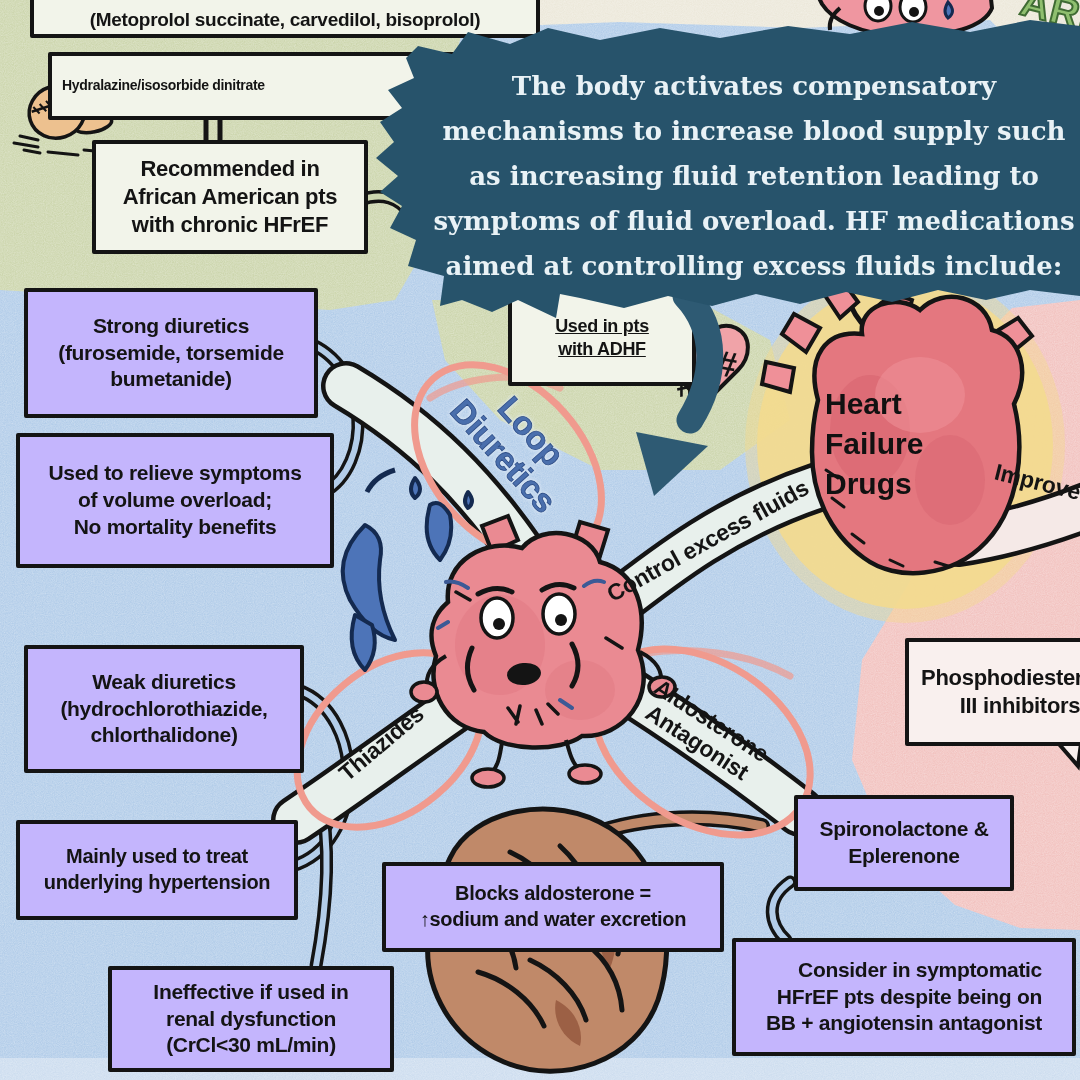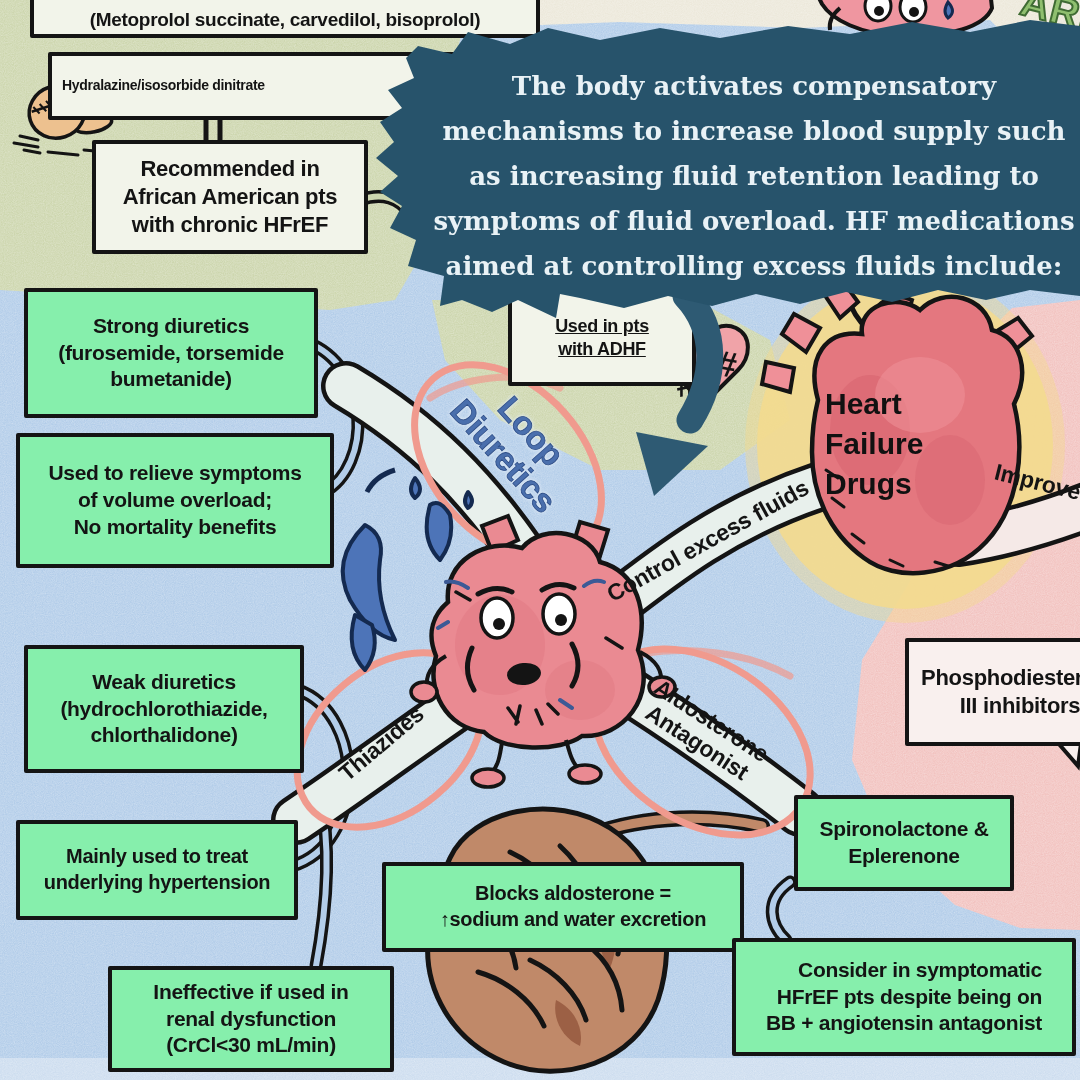--- a/index.html
+++ b/index.html
@@ -3,21 +3,21 @@
 <meta charset="utf-8">
 <style>
   html,body{margin:0;padding:0;background:#888;}
   .stage{position:relative;width:1080px;height:1080px;overflow:hidden;background:#b3cde9;
          font-family:"Liberation Sans","DejaVu Sans",sans-serif;}
   .stage svg{position:absolute;left:0;top:0;}
   #base-art{z-index:0;}
   #arrow-art{z-index:15;pointer-events:none;}
   #banner-art{z-index:20;pointer-events:none;}
 
-  .notebox{position:absolute;z-index:10;border:4px solid #141414;background:#86efac;
+  .notebox{position:absolute;z-index:10;border:4px solid #141414;background:#c4b5fd;
            display:flex;flex-direction:column;align-items:center;justify-content:center;
            text-align:center;font-weight:bold;color:#141414;letter-spacing:-0.3px;
            white-space:pre-line;line-height:1.28;border-radius:2px;}
   .greenbox{background:#f2f4ea;}
   .pinkbox{background:#f9f0ee;}
 
   .rotlabel{position:absolute;z-index:10;font-weight:bold;color:#141414;text-align:center;
             white-space:pre-line;line-height:1.12;letter-spacing:-0.3px;}
 
   #banner-text{position:absolute;z-index:21;left:432px;top:64px;width:644px;
@@ -42,21 +42,21 @@
 
   
   #box-metoprolol {left:30px;  top:-20px; width:502px; height:48px; font-size:19px; justify-content:flex-end; padding-bottom:2px;}
   #box-hydralazine{left:48px;  top:52px;  width:390px; height:60px; font-size:14px; align-items:flex-start; padding-left:10px; text-align:right;}
   #box-recommended{left:92px;  top:140px; width:268px; height:106px;font-size:22px;text-align:center;}
   #box-adhf       {left:508px; top:290px; width:180px; height:88px; font-size:18px;text-decoration:underline;}
   #box-strong     {left:24px;  top:288px; width:286px; height:122px;font-size:21px;}
   #box-relieve    {left:16px;  top:433px; width:310px; height:127px;font-size:21px;}
   #box-weak       {left:24px;  top:645px; width:272px; height:120px;font-size:21px;}
   #box-mainly     {left:16px;  top:820px; width:274px; height:92px; font-size:20px;}
-  #box-blocks     {left:382px; top:862px; width:334px; height:82px; font-size:20px;padding-left:20px;}
+  #box-blocks     {left:382px; top:862px; width:334px; height:82px; font-size:20px;}
   #box-spironolactone{left:794px;top:795px;width:212px;height:88px; font-size:21px;}
   #box-phospho    {left:905px; top:638px; width:222px; height:100px;font-size:22px;}
   #box-consider   {left:732px; top:938px; width:336px; height:110px;font-size:21px;text-align:right;}
   #box-ineffective{left:108px; top:966px; width:278px; height:98px; font-size:21px;}
 </style>
 </head>
 <body>
 
 <div class="stage">
 

